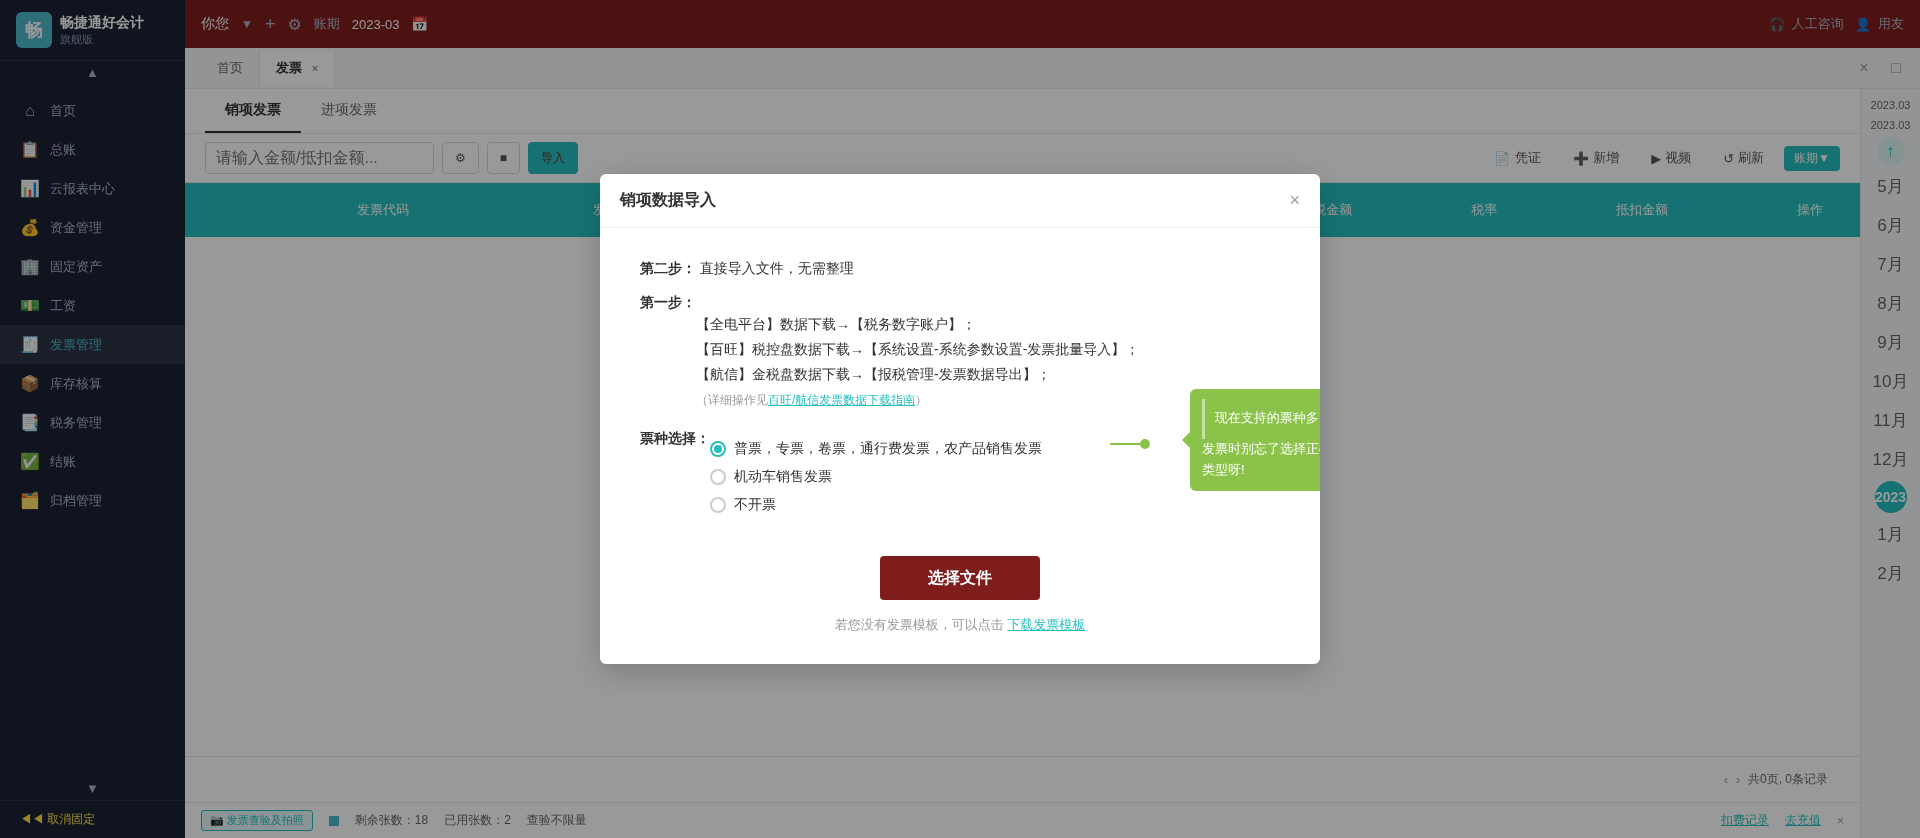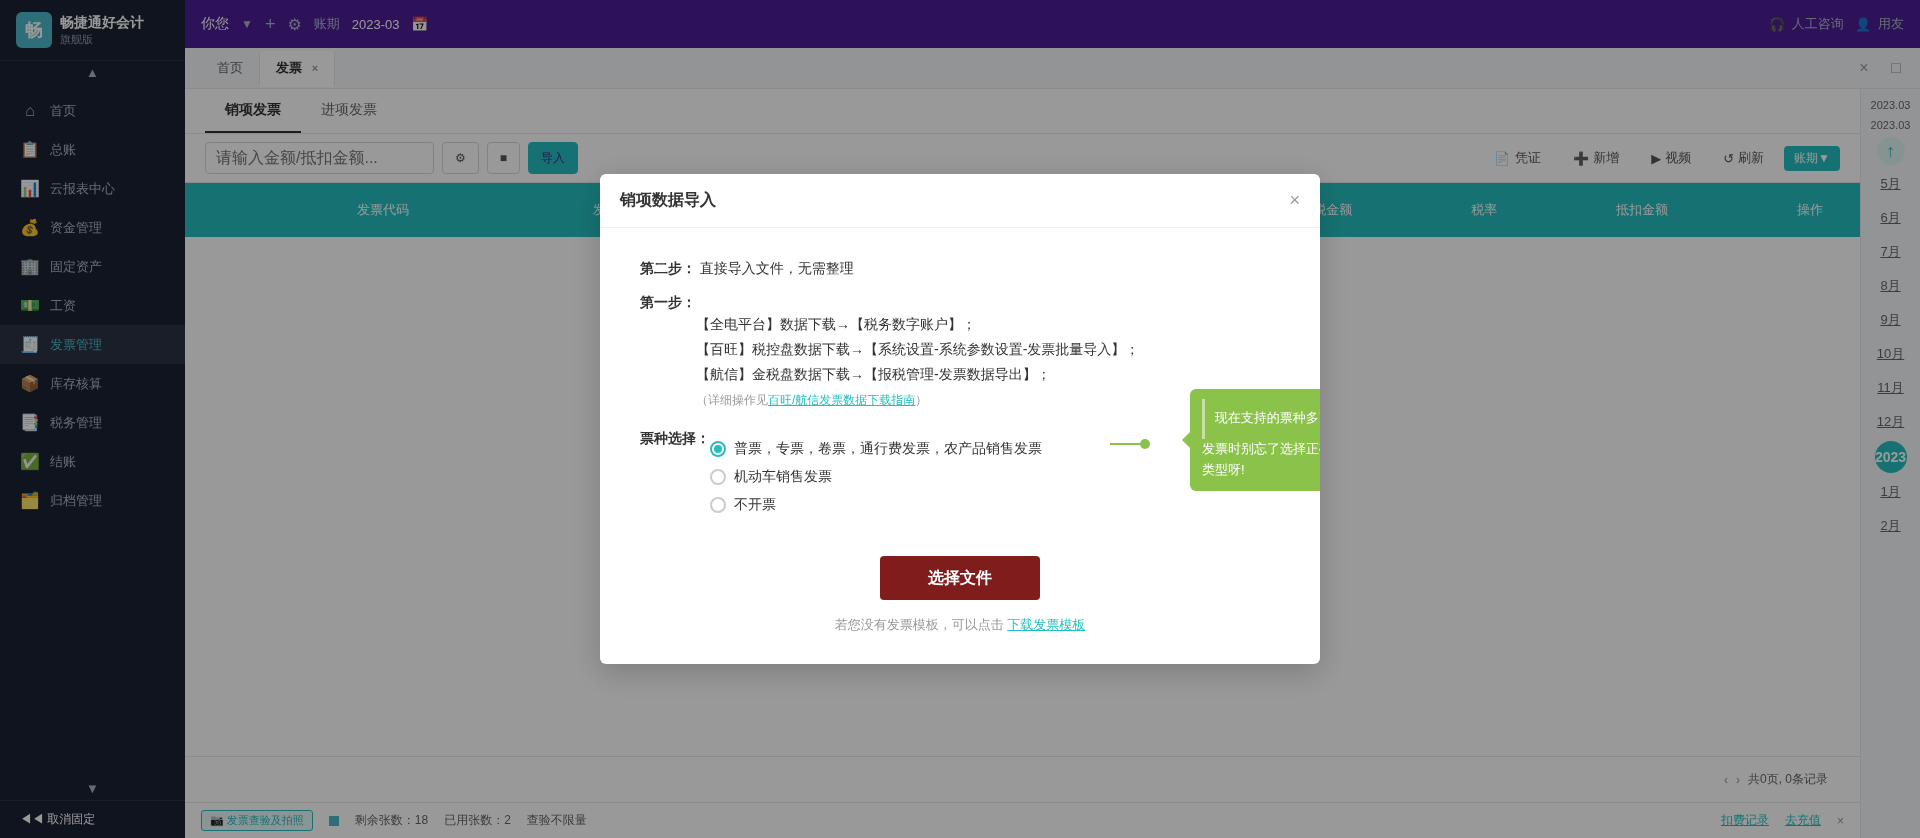--- a/index.html
+++ b/index.html
@@ -13,28 +13,28 @@
     .sidebar-logo { padding: 12px 16px; display: flex; align-items: center; gap: 8px; border-bottom: 1px solid #2a3345; }
     .sidebar-logo-icon { width: 36px; height: 36px; background: #4db8c8; border-radius: 6px; display: flex; align-items: center; justify-content: center; color: white; font-size: 18px; font-weight: bold; }
     .sidebar-logo-text { color: white; font-size: 14px; font-weight: bold; line-height: 1.3; }
     .sidebar-logo-sub { color: #8899aa; font-size: 11px; }
     .sidebar-nav { flex: 1; overflow-y: auto; padding: 8px 0; }
     .sidebar-nav::-webkit-scrollbar { width: 4px; }
     .sidebar-nav::-webkit-scrollbar-thumb { background: #3a4455; border-radius: 2px; }
     .sidebar-item { display: flex; align-items: center; gap: 10px; padding: 10px 20px; color: #aab5c5; cursor: pointer; transition: background 0.2s; font-size: 13px; }
     .sidebar-item.active { background: #2a3345; color: #4db8c8; }
     .sidebar-item-icon { font-size: 16px; width: 20px; text-align: center; }
-    .sidebar-footer { padding: 10px 20px; color: #ffffff; font-size: 12px; cursor: pointer; border-top: 1px solid #2a3345; }
+    .sidebar-footer { padding: 10px 20px; color: #fde047; font-size: 12px; cursor: pointer; border-top: 1px solid #2a3345; }
     .sidebar-scroll-btn { text-align: center; padding: 4px; color: #aab5c5; cursor: pointer; }
 
     
     .main-area { flex: 1; display: flex; flex-direction: column; height: 100%; overflow: hidden; }
 
     
-    .topbar { height: 48px; background: #4c1d95; display: flex; align-items: center; padding: 0 16px; gap: 12px; flex-shrink: 0; }
+    .topbar { height: 48px; background: #7f1d1d; display: flex; align-items: center; padding: 0 16px; gap: 12px; flex-shrink: 0; }
     .topbar-company { color: white; font-size: 14px; }
     .topbar-dropdown { color: #aab5c5; cursor: pointer; font-size: 12px; }
     .topbar-add { color: #aab5c5; cursor: pointer; font-size: 18px; }
     .topbar-gear { color: #aab5c5; cursor: pointer; font-size: 16px; }
     .topbar-period { color: #aab5c5; font-size: 13px; }
     .topbar-period-value { color: white; font-size: 13px; }
     .topbar-period-icon { color: #4db8c8; font-size: 14px; cursor: pointer; }
     .topbar-spacer { flex: 1; }
     .topbar-service { display: flex; align-items: center; gap: 6px; color: #aab5c5; font-size: 13px; cursor: pointer; }
     .topbar-user { display: flex; align-items: center; gap: 6px; color: #aab5c5; font-size: 13px; cursor: pointer; }
@@ -46,32 +46,32 @@
     
     .invoice-section { background: white; flex-shrink: 0; }
     .invoice-tabs { display: flex; padding: 0 20px; border-bottom: 1px solid #e8e8e8; align-items: center; }
     .invoice-tab { padding: 12px 20px; font-size: 14px; color: #666; cursor: pointer; border-bottom: 2px solid transparent; }
     .invoice-tab.active { color: #333; font-weight: bold; border-bottom: 2px solid #333; }
 
     
     .toolbar { display: flex; align-items: center; padding: 8px 20px; gap: 8px; background: white; border-bottom: 1px solid #e8e8e8; flex-shrink: 0; }
     .toolbar-search { flex: 0 0 200px; height: 32px; border: 1px solid #d9d9d9; border-radius: 4px; padding: 0 10px; font-size: 16px; color: #999; background: white; }
     .toolbar-btn { height: 32px; padding: 0 12px; border: 1px solid #d9d9d9; background: white; border-radius: 4px; cursor: pointer; font-size: 12px; color: #555; display: flex; align-items: center; gap: 4px; }
-    .toolbar-btn.teal { background: #26bfbf; border-color: #26bfbf; color: #4c1d95; }
+    .toolbar-btn.teal { background: #26bfbf; border-color: #26bfbf; color: #7f1d1d; }
     .toolbar-spacer { flex: 1; }
     .toolbar-action { height: 32px; padding: 0 12px; border: none; background: none; cursor: pointer; font-size: 13px; color: #555; display: flex; align-items: center; gap: 4px; }
 
     
     .table-area { flex: 1; overflow: hidden; background: white; position: relative; }
     .table-header { display: grid; grid-template-columns: 40px 1fr 1fr 1fr 1fr 1fr 1fr 1fr 1fr; background: #26bfbf; color: white; font-size: 13px; padding: 10px 0; text-align: center; }
     .th { padding: 8px 12px; }
 
     
     .right-panel { width: 60px; background: #f5f7fa; border-left: 1px solid #e8e8e8; display: flex; flex-direction: column; align-items: center; padding: 8px 0; gap: 4px; flex-shrink: 0; }
-    .right-panel-item { font-size: 13px; color: #666; writing-mode: horizontal-tb; padding: 6px 4px; cursor: pointer; text-align: center; text-decoration: underline; }
+    .right-panel-item { font-size: 17px; color: #666; writing-mode: horizontal-tb; padding: 6px 4px; cursor: pointer; text-align: center; }
     .right-panel-up { color: #26bfbf; font-size: 18px; cursor: pointer; background: #e0f5f5; border-radius: 50%; width: 28px; height: 28px; display: flex; align-items: center; justify-content: center; }
 
     
     .status-bar { height: 36px; background: white; border-top: 1px solid #e8e8e8; display: flex; align-items: center; padding: 0 16px; gap: 16px; font-size: 12px; color: #666; flex-shrink: 0; }
     .status-bar-tag { background: #e8f8f8; border: 1px solid #26bfbf; color: #26bfbf; padding: 2px 8px; border-radius: 3px; font-size: 11px; cursor: pointer; }
     .status-bar-spacer { flex: 1; }
     .status-bar-link { color: #26bfbf; cursor: pointer; text-decoration: underline; }
     .status-bar-close { color: #999; cursor: pointer; }
 
     

